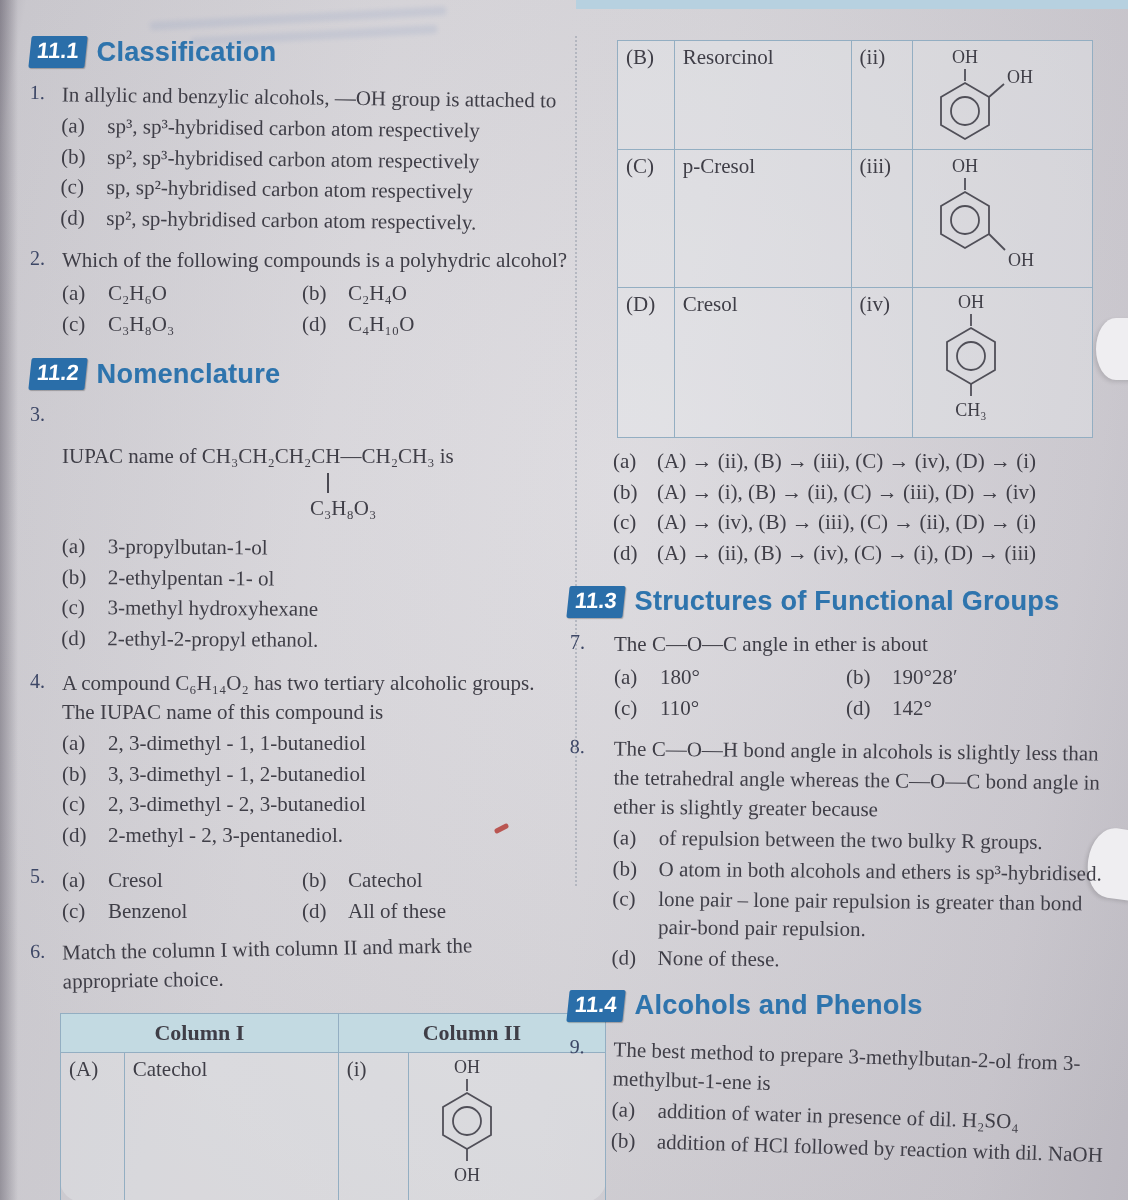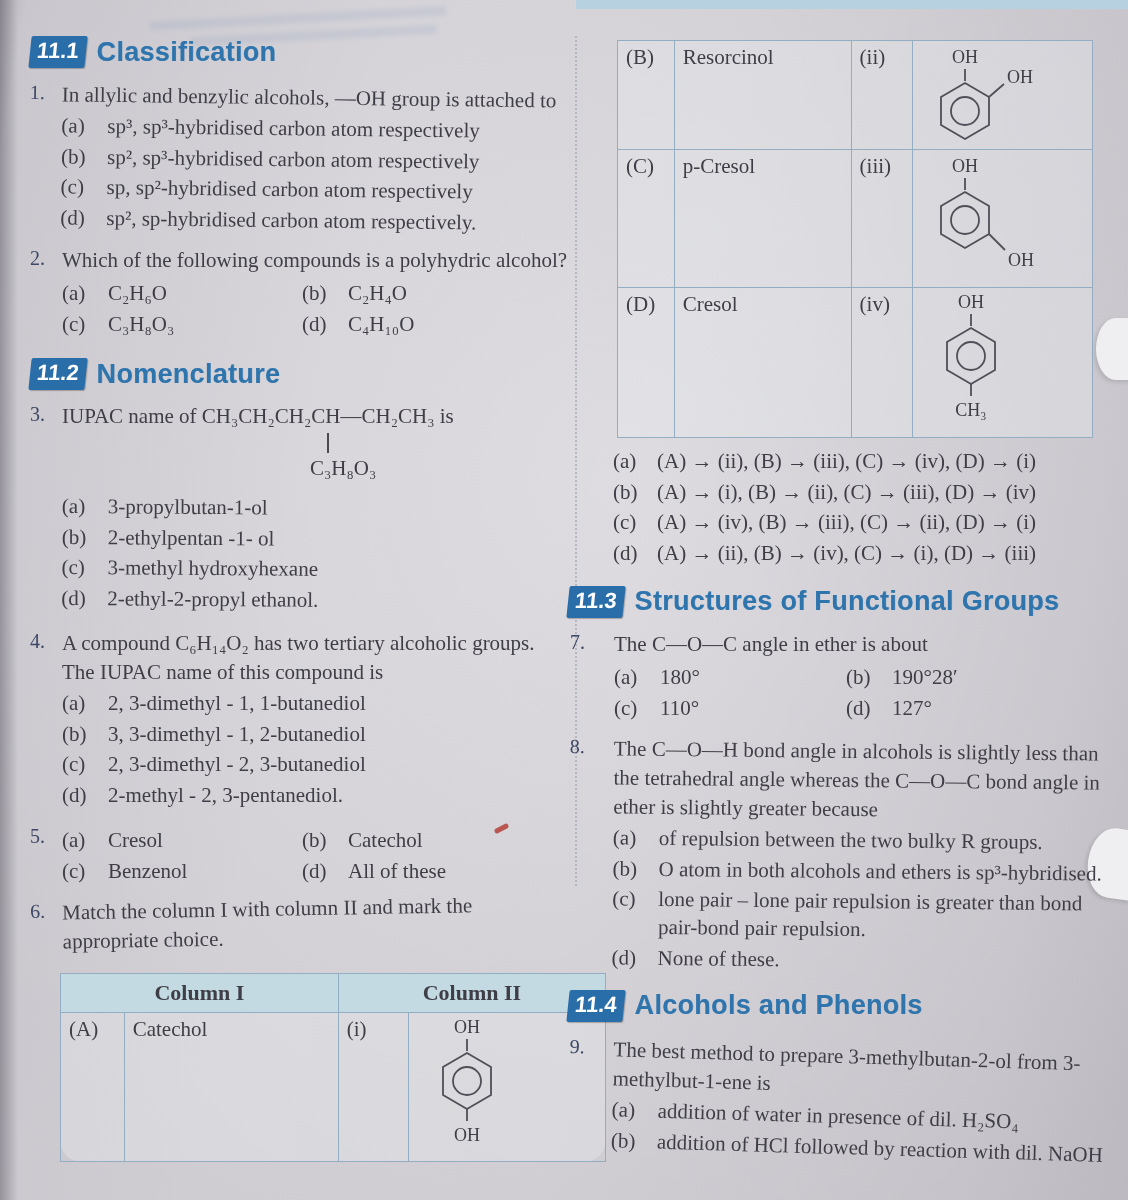--- a/index.html
+++ b/index.html
@@ -39,21 +39,21 @@
   .right-col .q-num{width:44px;}
   .q-content{flex:1;font-size:21px;line-height:1.38;}
   .q-text{margin-bottom:2px;}
 
   .opt-row{display:flex;margin-top:3px;font-size:21px;line-height:1.32;}
   .opt-m{width:46px;flex-shrink:0;}
   .opt-t{flex:1;}
   .opt-grid{display:grid;grid-template-columns:240px 1fr;}
   .right-col .opt-grid{grid-template-columns:232px 1fr;}
 
-  .formula{white-space:nowrap;}
+  .formula{white-space:nowrap;margin-top:40px;}
   .vbond{width:2px;height:20px;background:#4a4952;margin:1px 0 1px 265px;}
   .sub-formula{margin-left:248px;font-size:21px;}
 
   .match-opts{margin:10px 0 0 45px;}
   .match-opts .opt-m{width:44px;}
 
   table.match{border-collapse:collapse;background:rgba(236,238,242,.35);}
   table.match td,table.match th{border:1px solid #93aec2;padding:4px 8px;vertical-align:top;
     font-size:21px;font-weight:normal;text-align:left;}
   table.match th{background:#c3dae2;font-weight:bold;text-align:center;font-size:22px;padding:6px 8px;}
@@ -343,21 +343,21 @@
         <div class="opt-row">
           <span class="opt-m">(b)</span>
           <span class="opt-t">190°28′</span>
         </div>
         <div class="opt-row">
           <span class="opt-m">(c)</span>
           <span class="opt-t">110°</span>
         </div>
         <div class="opt-row">
           <span class="opt-m">(d)</span>
-          <span class="opt-t">127°</span>
+          <span class="opt-t">142°</span>
         </div>
       </div>
     </div>
   </div>
 
   <div class="q-row tilt-q8" style="margin-top:12px;">
     <div class="q-num">8.</div>
     <div class="q-content">
       <div class="q-text">The C—O—H bond angle in alcohols is slightly less than the tetrahedral angle whereas the C—O—C bond angle in ether is slightly greater because</div>
       <div class="opt-row">

